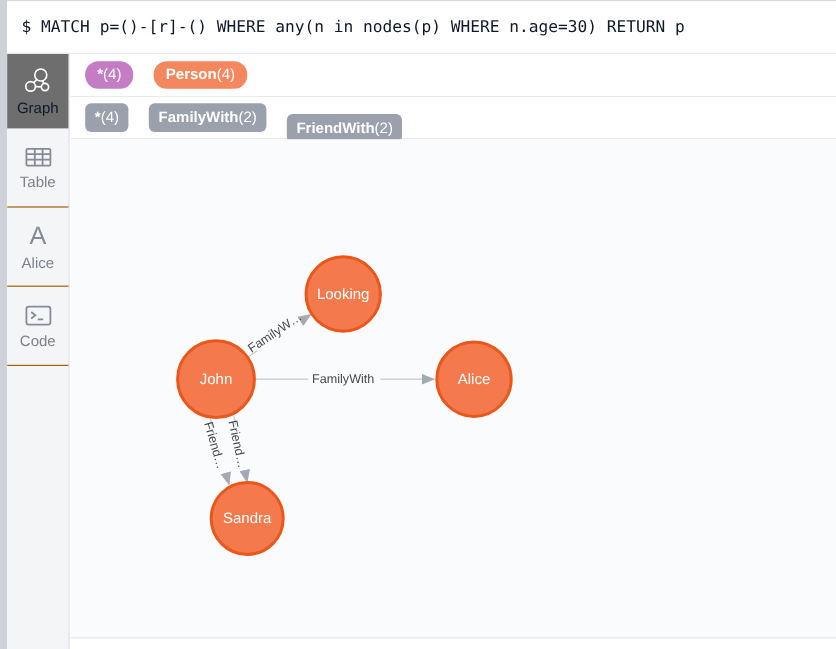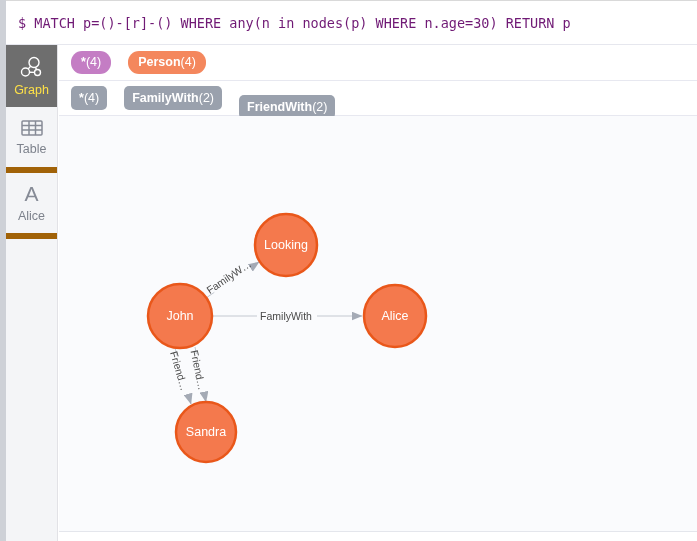--- a/index.html
+++ b/index.html
@@ -8,36 +8,36 @@
   .app { position:relative; width:697px; height:541px; background:#fff; overflow:hidden; }
 
   
   .left-strip { position:absolute; left:0; top:0; width:6px; height:541px; background:#ced1d7; }
 
   
   .query-bar {
     position:absolute; left:6px; top:0; width:691px; height:45px;
     background:#fff; border-top:1px solid #d9d9d9; border-bottom:1px solid #e6e7ee;
     display:flex; align-items:center; padding-left:12px;
-    font-family:"DejaVu Sans Mono", monospace; font-size:13.5px; color:#701a75;
+    font-family:"DejaVu Sans Mono", monospace; font-size:13.5px; color:#0f172a;
     white-space:pre;
   }
 
   
   .sidebar {
     position:absolute; left:6px; top:45px; width:52px; height:496px;
     background:#f4f5f7; border-right:1px solid #e2e2e6;
   }
   .side-tab {
     height:66px; display:flex; flex-direction:column; align-items:center;
-    justify-content:center; gap:4px; border-bottom:6px solid #a16207;
+    justify-content:center; gap:4px; border-bottom:1px solid #a16207;
     color:#7d828c; cursor:pointer;
   }
   .side-tab .tab-label { font-size:12.5px; }
-  .side-tab.active { height:62px; background:#6e6e6e; color:#fde047; border-bottom:none; }
+  .side-tab.active { height:62px; background:#6e6e6e; color:#0f172a; border-bottom:none; }
   .a-glyph { font-size:21px; line-height:22px; font-weight:400; color:#868b96; }
 
   
   .content { position:absolute; left:59px; top:45px; width:638px; height:496px; }
   .badge-row {
     display:flex; align-items:center; gap:17px; padding-left:12px; background:#fff;
     border-bottom:1px solid #e7e8f0;
   }
   .badge-row.nodes { height:36px; }
   .badge-row.rels  { height:35px; }
@@ -96,20 +96,30 @@
         </g>
       </svg>
       <span class="tab-label">Table</span>
     </div>
 
     <div class="side-tab">
       <div class="a-glyph">A</div>
       <span class="tab-label">Alice</span>
     </div>
 
+    <div class="side-tab">
+      <svg width="24" height="20" viewBox="0 0 24 20">
+        <g fill="none" stroke="#868b96" stroke-width="1.5">
+          <rect x="2" y="2.5" width="20" height="15" rx="2"></rect>
+          <path d="M6 7 L9.5 9.7 L6 12.4"></path>
+          <path d="M11.5 13.2 H16"></path>
+        </g>
+      </svg>
+      <span class="tab-label">Code</span>
+    </div>
 
   </div>
 
   <div class="content">
 
     <div class="badge-row nodes">
       <span class="pill round" style="background-color: rgb(196, 125, 196);">
         <span class="pill-name">*</span>
           <span class="pill-count">(4)</span>
       </span>

